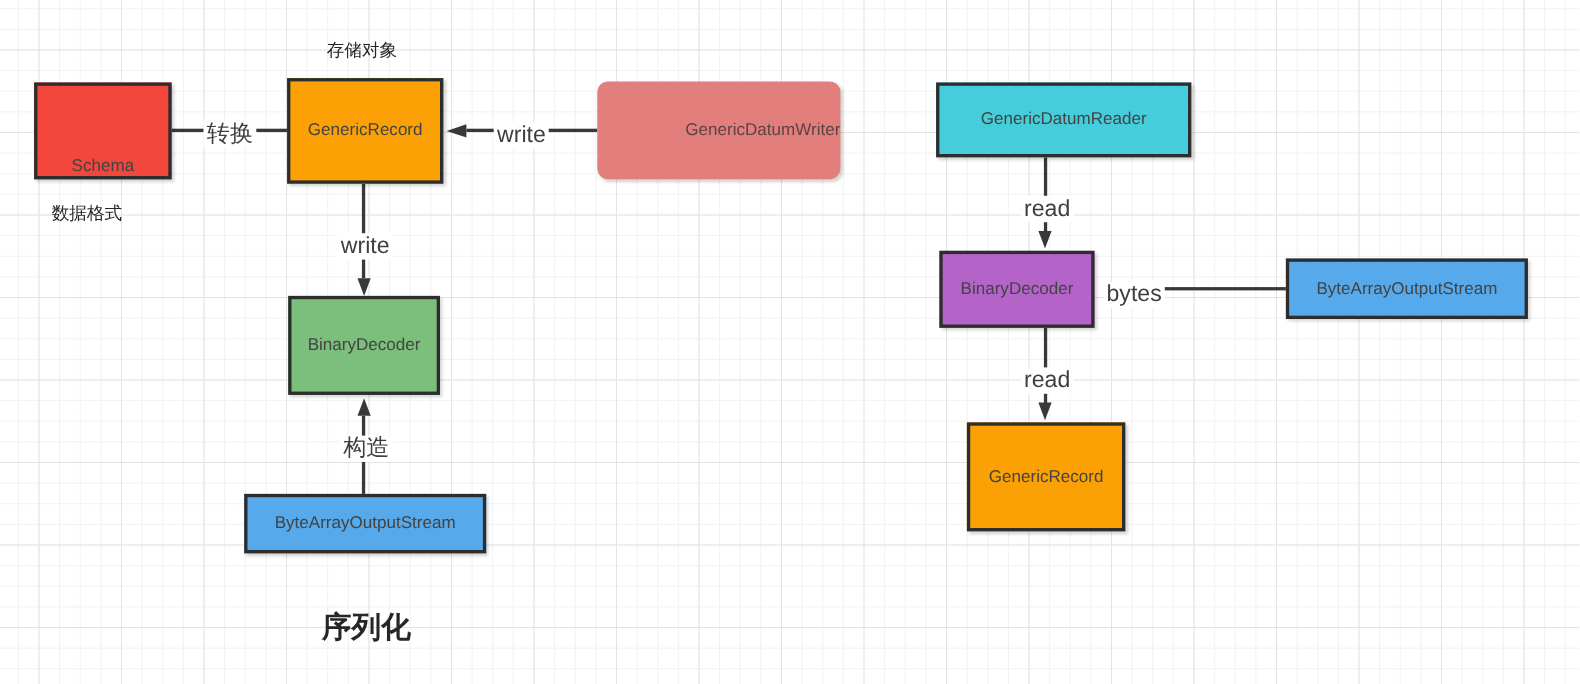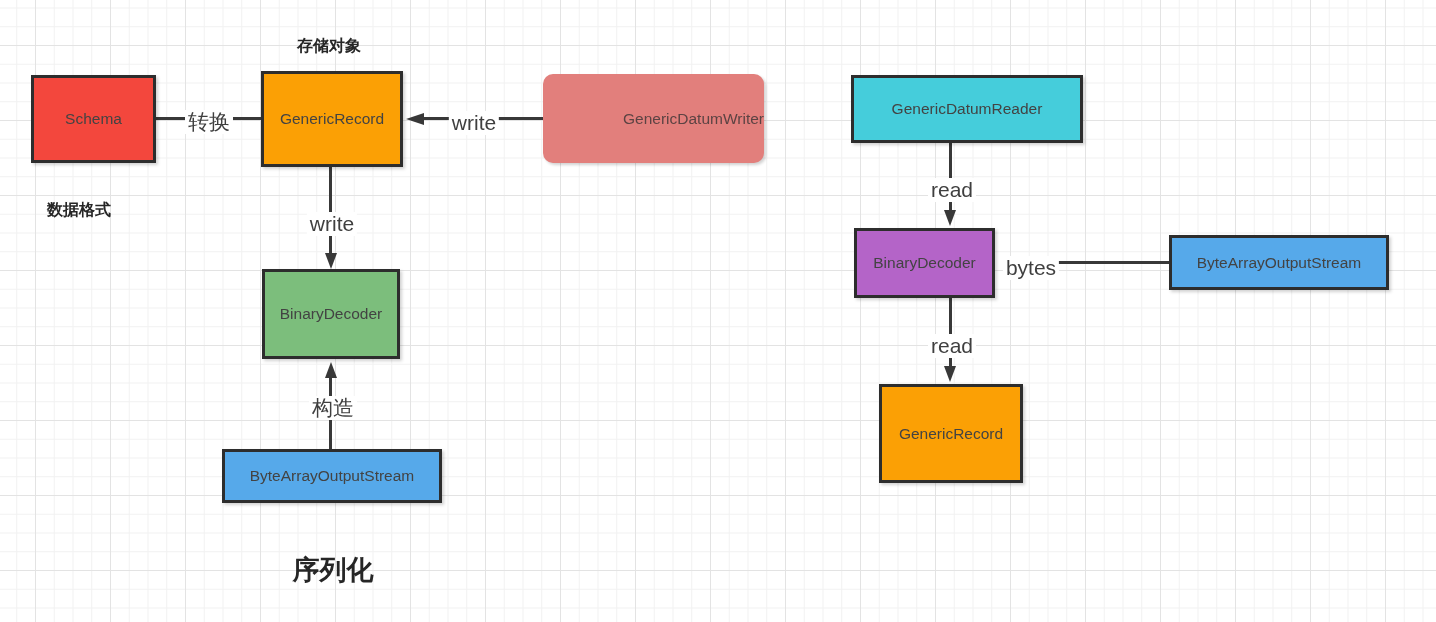--- a/index.html
+++ b/index.html
@@ -24,21 +24,21 @@
     position:absolute;
     display:flex; align-items:center; justify-content:center;
     border:3px solid var(--stroke,#2d2d2d);
     font-size:15.5px; color:#434343;
     box-shadow:2px 2px 3px rgba(0,0,0,0.18);
     white-space:nowrap;
     cursor:default;
   }
   .node.rounded { border:none; border-radius:10px; color:#5c4343; }
 
-  #schema            { left:31px;  top:75px;  width:125px; height:88px; background:var(--red,#F3473D); }
+  #schema            { left:31px;  top:75px;  width:125px; height:88px; background:var(--red,#F3473D);align-items:flex-end; }
   #generic-record-left{ left:261px; top:71px;  width:142px; height:96px; background:var(--orange,#FBA005); }
   #generic-datum-writer{ left:543px; top:74px; width:221px; height:89px; background:var(--salmon,#E27F7C);justify-content:flex-end; }
   #binary-encoder    { left:262px; top:269px; width:138px; height:90px; background:var(--green,#7CBE7C); }
   #baos-left         { left:222px; top:449px; width:220px; height:54px; background:var(--blue,#56A9EA); }
   #generic-datum-reader{ left:851px; top:75px; width:232px; height:68px; background:var(--cyan,#45CDDB); }
   #binary-decoder    { left:854px; top:228px; width:141px; height:70px; background:var(--purple,#B464C8); }
   #baos-right        { left:1169px; top:235px; width:220px; height:55px; background:var(--blue,#56A9EA); }
   #generic-record-right{ left:879px; top:384px; width:144px; height:99px; background:var(--orange,#FBA005); }
 
   .edge-h { position:absolute; height:3px; background:var(--line,#383838); }
@@ -75,25 +75,25 @@
   #label-convert  { left:209px;  top:110px; }
   #label-writeh   { left:474px;  top:111px; }
   #label-writev   { left:332px;  top:212px; }
   #label-construct{ left:333px;  top:396px; }
   #label-readtop  { left:952px;  top:178px; }
   #label-bytes    { left:1031px; top:256px; }
   #label-readbot  { left:952px;  top:334px; }
 
   .annot {
     position:absolute;
-    font-weight:bold; font-size:16px; color:#262626;
+    font-weight:normal; font-size:16px; color:#262626;
     white-space:nowrap;
   }
   #annot-store-object { left:297px; top:36px; }
-  #annot-data-format  { left:47px;  top:184px;margin-top:16px; }
+  #annot-data-format  { left:47px;  top:184px; }
 
   .section-title {
     position:absolute;
     font-weight:bold; font-size:27px; color:#262626;
     transform:translateX(-50%);
     white-space:nowrap;
   }
   #title-serialize   { left:333px; top:518px;margin-top:34px; }
   #title-deserialize { left:954px; top:500px; }
 </style>

